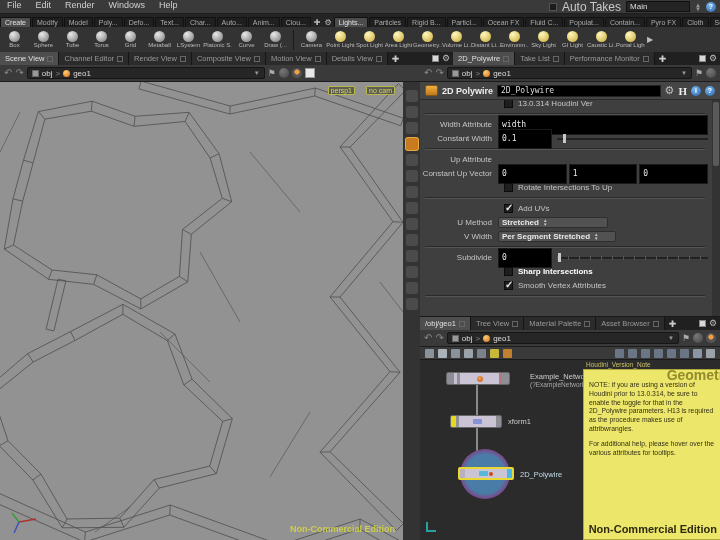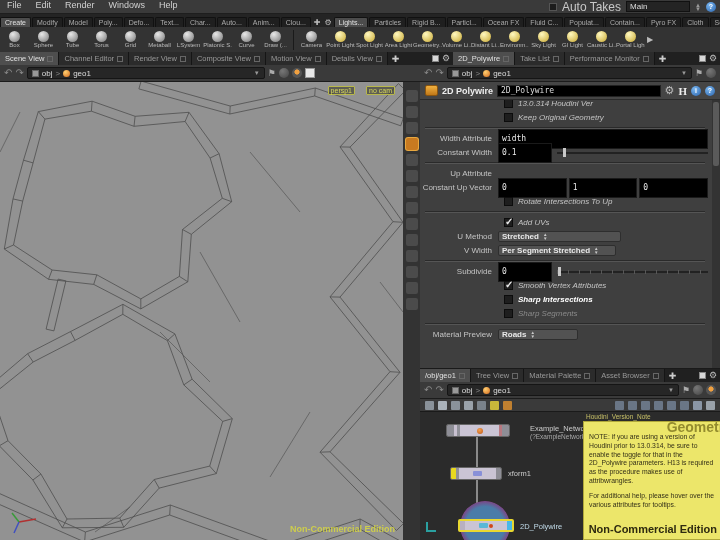--- a/index.html
+++ b/index.html
@@ -100,32 +100,32 @@
   .vec { flex:1; display:flex; gap:2px; }
   .vec .pfield { flex:1; }
   .slider { flex:1; height:11px; position:relative; margin-left:5px; }
   .slider::before { content:""; position:absolute; left:0; right:0; top:5px; height:2px; background:#222; }
   .slider.ticks::after { content:""; position:absolute; left:0; right:0; top:4px; height:4px;
         background:repeating-linear-gradient(90deg,#575757 0 1px,transparent 1px 11px); }
   .handle { position:absolute; top:1px; width:3px; height:9px; background:#c8c8c8; }
   .cb { width:9px; height:9px; background:#1e1e1e; border:1px solid #0c0c0c; margin-right:5px; flex:none; position:relative; }
   .cb.checked::after { content:"✓"; position:absolute; left:0; top:-3px; color:#ececec; font-size:10px; font-weight:bold; }
   .cb-row { padding-left:82px; }
-  .cb-label { color:#c4c4c4;font-style:italic; }
+  .cb-label { color:#c4c4c4; }
   .cb-label.bold { color:#fff; font-weight:bold; }
   .cb-label.dim { color:#8a8a8a; }
   .psep { height:2px; border-top:1px solid #2a2a2a; border-bottom:1px solid #555; margin:3px 3px; }
   .dropdown { height:11px; background:#525252; border:1px solid #2e2e2e; border-radius:2px; font-size:8px;
               color:#e8e8e8; display:flex; align-items:center; padding:0 3px; font-weight:bold; flex:none; }
   .dd-step { margin-left:4px; display:flex; flex-direction:column; font-size:4.5px; color:#ccc; line-height:3.5px; }
   .params-scroll { position:absolute; right:0; top:0; bottom:0; width:8px; background:#333; }
   .params-thumb { position:absolute; top:2px; left:1px; width:6px; height:64px; background:#5a5a5a; border-radius:2px; }
 
   
-  .netpane { height:172px; display:flex; flex-direction:column; border-top:1px solid #1a1a1a; flex:none; }
+  .netpane { height:224px; display:flex; flex-direction:column; border-top:1px solid #1a1a1a; flex:none; }
   .net-tabs { height:13px; background:#202020; display:flex; font-size:7.5px; align-items:stretch; overflow:hidden; }
   .net-toolbar { height:13px; background:#3a3a3a; display:flex; align-items:center; gap:4px; padding:0 5px;
                  border-bottom:1px solid #1a1a1a; flex:none; }
   .nt-ic { width:9px; height:9px; background:#7a828a; border-radius:1px; flex:none; }
   .net-canvas { flex:1; position:relative; background:#2b2b2b; overflow:hidden; }
   .wire { position:absolute; width:2px; background:#8a8a8a; }
   .node { position:absolute; height:13px; border-radius:2px; display:flex; overflow:hidden; border:1px solid #666; }
   .node .seg { height:100%; flex:none; }
   .node .mid { flex:1; background:#cac4d4; display:flex; align-items:center; justify-content:center; gap:1px; }
   .dot-orange { width:6px; height:6px; border-radius:50%; background:radial-gradient(circle at 40% 35%,#f0a050,#c05818); }
@@ -419,24 +419,20 @@
       <span class="hlogo">H</span>
       <span class="blue-circle">i</span>
       <span class="blue-circle">?</span>
     </div>
 
     <div class="params">
       <div class="prow cb-row clipped">
         <span class="cb"></span>
         <span class="cb-label">13.0.314 Houdini Ver</span>
       </div>
-      <div class="prow cb-row">
-        <span class="cb"></span>
-        <span class="cb-label">Keep Original Geometry</span>
-      </div>
       <div class="psep"></div>
       <div class="prow">
         <span class="plabel">Width Attribute</span>
         <span class="pfield full">width</span>
       </div>
       <div class="prow">
         <span class="plabel">Constant Width</span>
         <span class="pfield small">0.1</span>
         <span class="slider">
             <span class="handle" style="left:4%"></span>
@@ -458,60 +454,49 @@
         <span class="cb"></span>
         <span class="cb-label">Rotate Intersections To Up</span>
       </div>
       <div class="psep"></div>
       <div class="prow cb-row">
         <span class="cb checked"></span>
         <span class="cb-label">Add UVs</span>
       </div>
       <div class="prow">
         <span class="plabel">U Method</span>
-        <span class="dropdown" style="width:123px">
+        <span class="dropdown" style="width:110px">
           <span>Stretched</span>
           <span class="dd-step">▲<span>▼</span></span>
         </span>
       </div>
       <div class="prow">
         <span class="plabel">V Width</span>
         <span class="dropdown" style="width:118px">
           <span>Per Segment Stretched</span>
           <span class="dd-step">▲<span>▼</span></span>
         </span>
       </div>
       <div class="psep"></div>
       <div class="prow">
         <span class="plabel">Subdivide</span>
         <span class="pfield small">0</span>
         <span class="slider ticks">
             <span class="handle" style="left:1px"></span>
           </span>
       </div>
       <div class="prow cb-row">
+        <span class="cb"></span>
+        <span class="cb-label bold">Sharp Intersections</span>
+      </div>
+      <div class="prow cb-row">
         <span class="cb checked"></span>
         <span class="cb-label">Smooth Vertex Attributes</span>
       </div>
-      <div class="prow cb-row">
-        <span class="cb"></span>
-        <span class="cb-label bold">Sharp Intersections</span>
-      </div>
-      <div class="prow cb-row">
-        <span class="cb"></span>
-        <span class="cb-label dim">Sharp Segments</span>
-      </div>
       <div class="psep"></div>
-      <div class="prow">
-        <span class="plabel">Material Preview</span>
-        <span class="dropdown" style="width:80px">
-          <span>Roads</span>
-          <span class="dd-step">▲<span>▼</span></span>
-        </span>
-      </div>
       <div class="params-scroll">
           <span class="params-thumb"></span>
         </div>
     </div>
 
     <div class="netpane">
       <div class="net-tabs">
         <span class="ptab active">
             <span>/obj/geo1</span>
             <span class="split-ic"></span>

